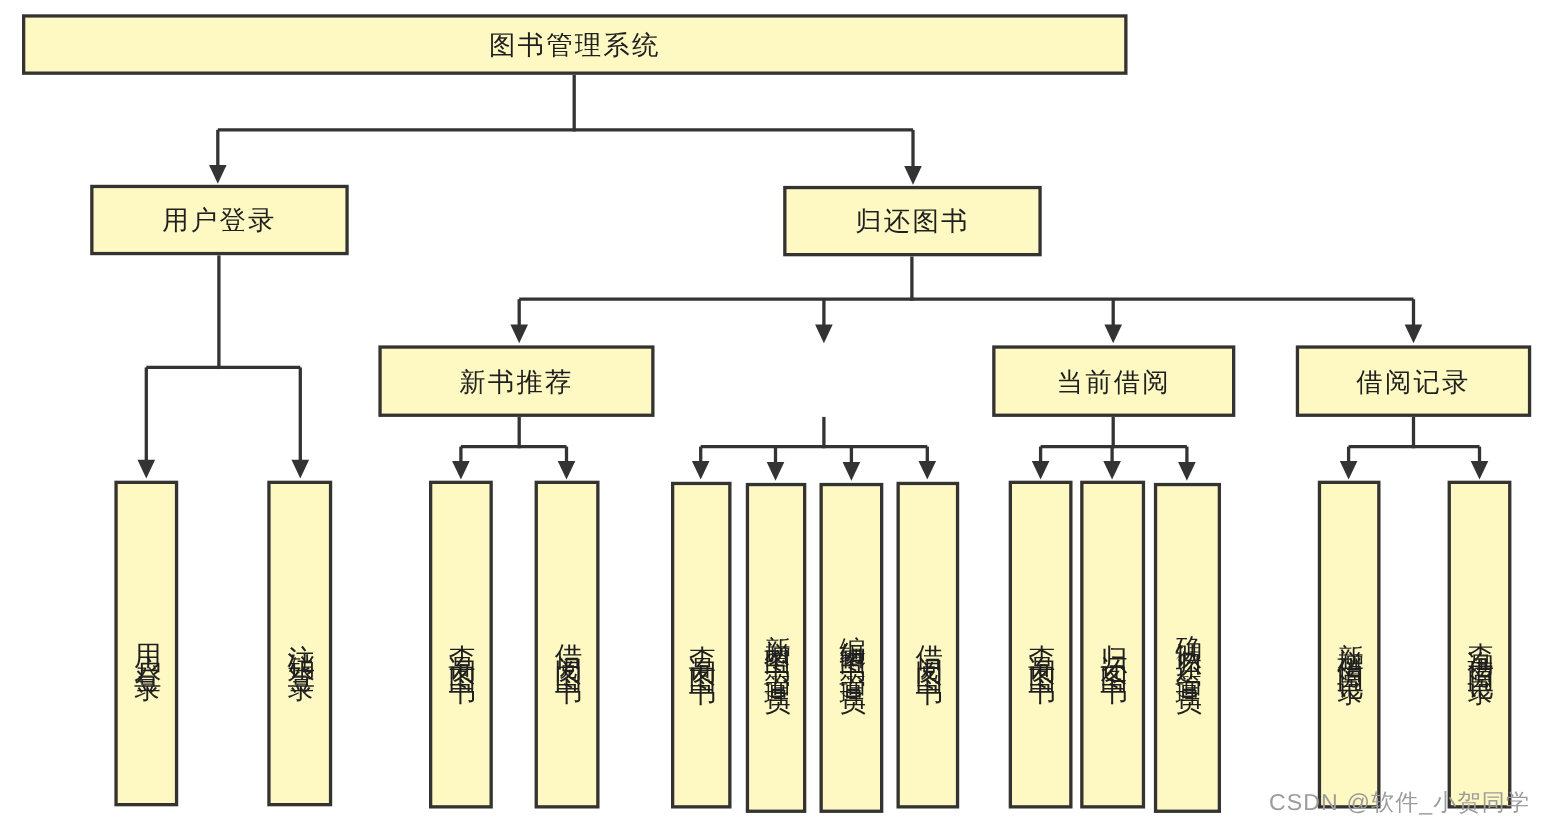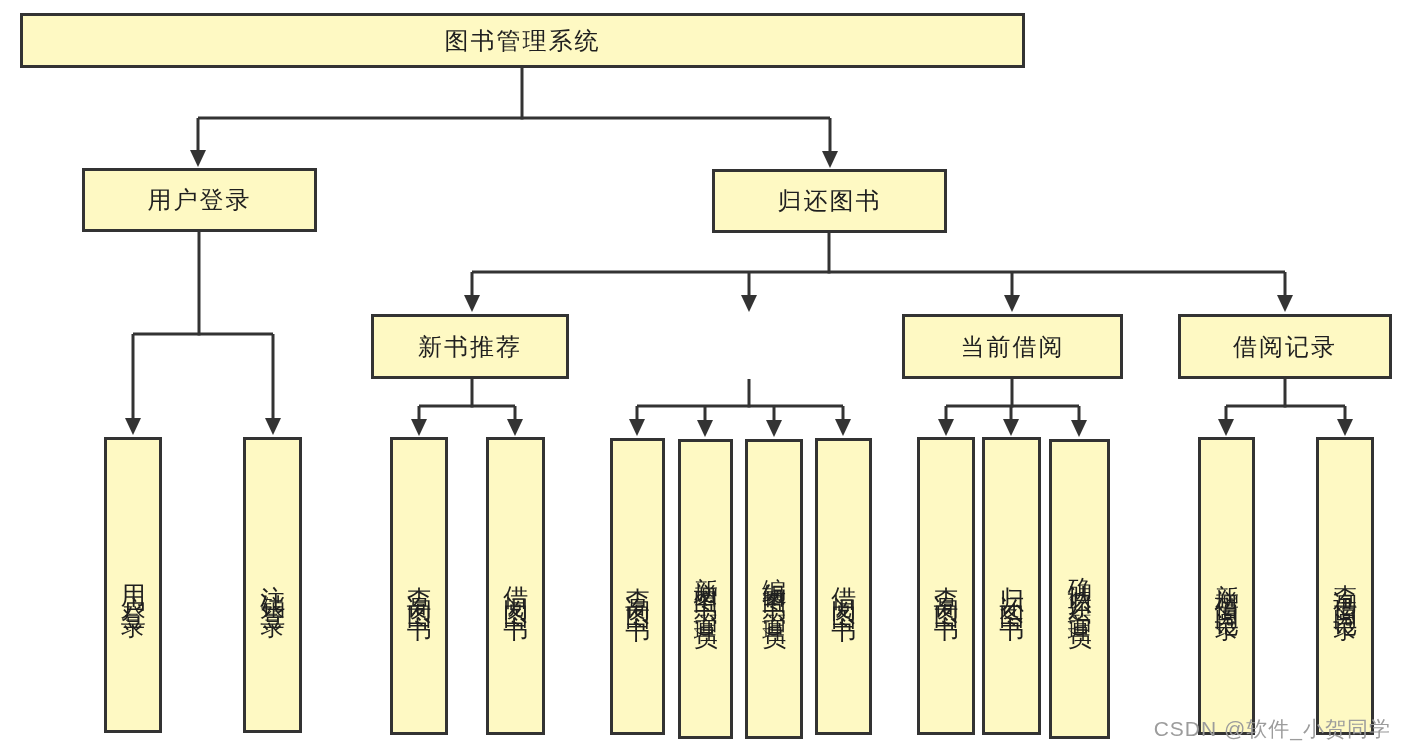--- a/index.html
+++ b/index.html
@@ -127,21 +127,21 @@
     <span>图书管理系统</span>
   </div>
 
   <div class="node h" style="left:82px;top:168px;width:235px;height:64px">
     <span>用户登录</span>
   </div>
   <div class="node h" style="left:712px;top:169px;width:235px;height:64px">
     <span>归还图书</span>
   </div>
 
-  <div class="node h" style="left:371px;top:314px;width:198px;height:65px">
+  <div class="node h" style="left:344px;top:314px;width:251px;height:65px">
     <span>新书推荐</span>
   </div>
   <div class="node h" style="left:1178px;top:314px;width:214px;height:65px">
     <span>借阅记录</span>
   </div>
   <div class="node h" style="left:902px;top:314px;width:221px;height:65px">
     <span>当前借阅</span>
   </div>
 
   <div class="node v" style="left:104px;top:437px;width:58px;height:296px">

